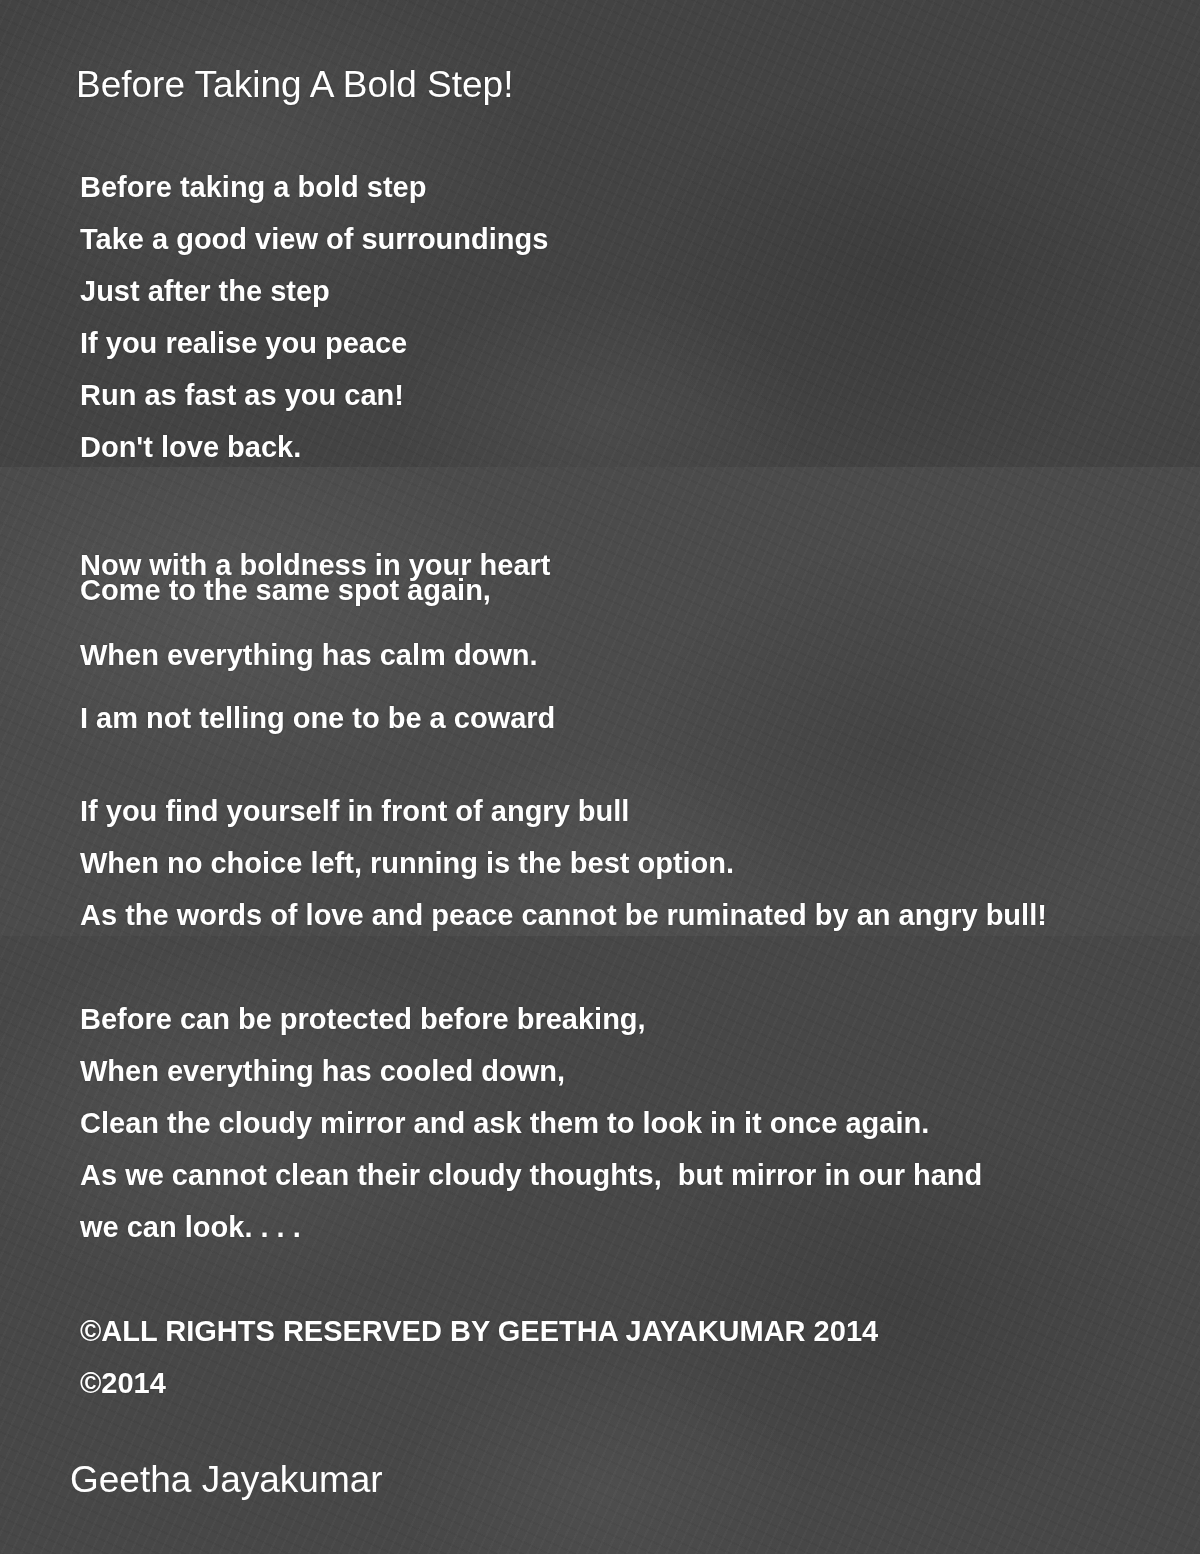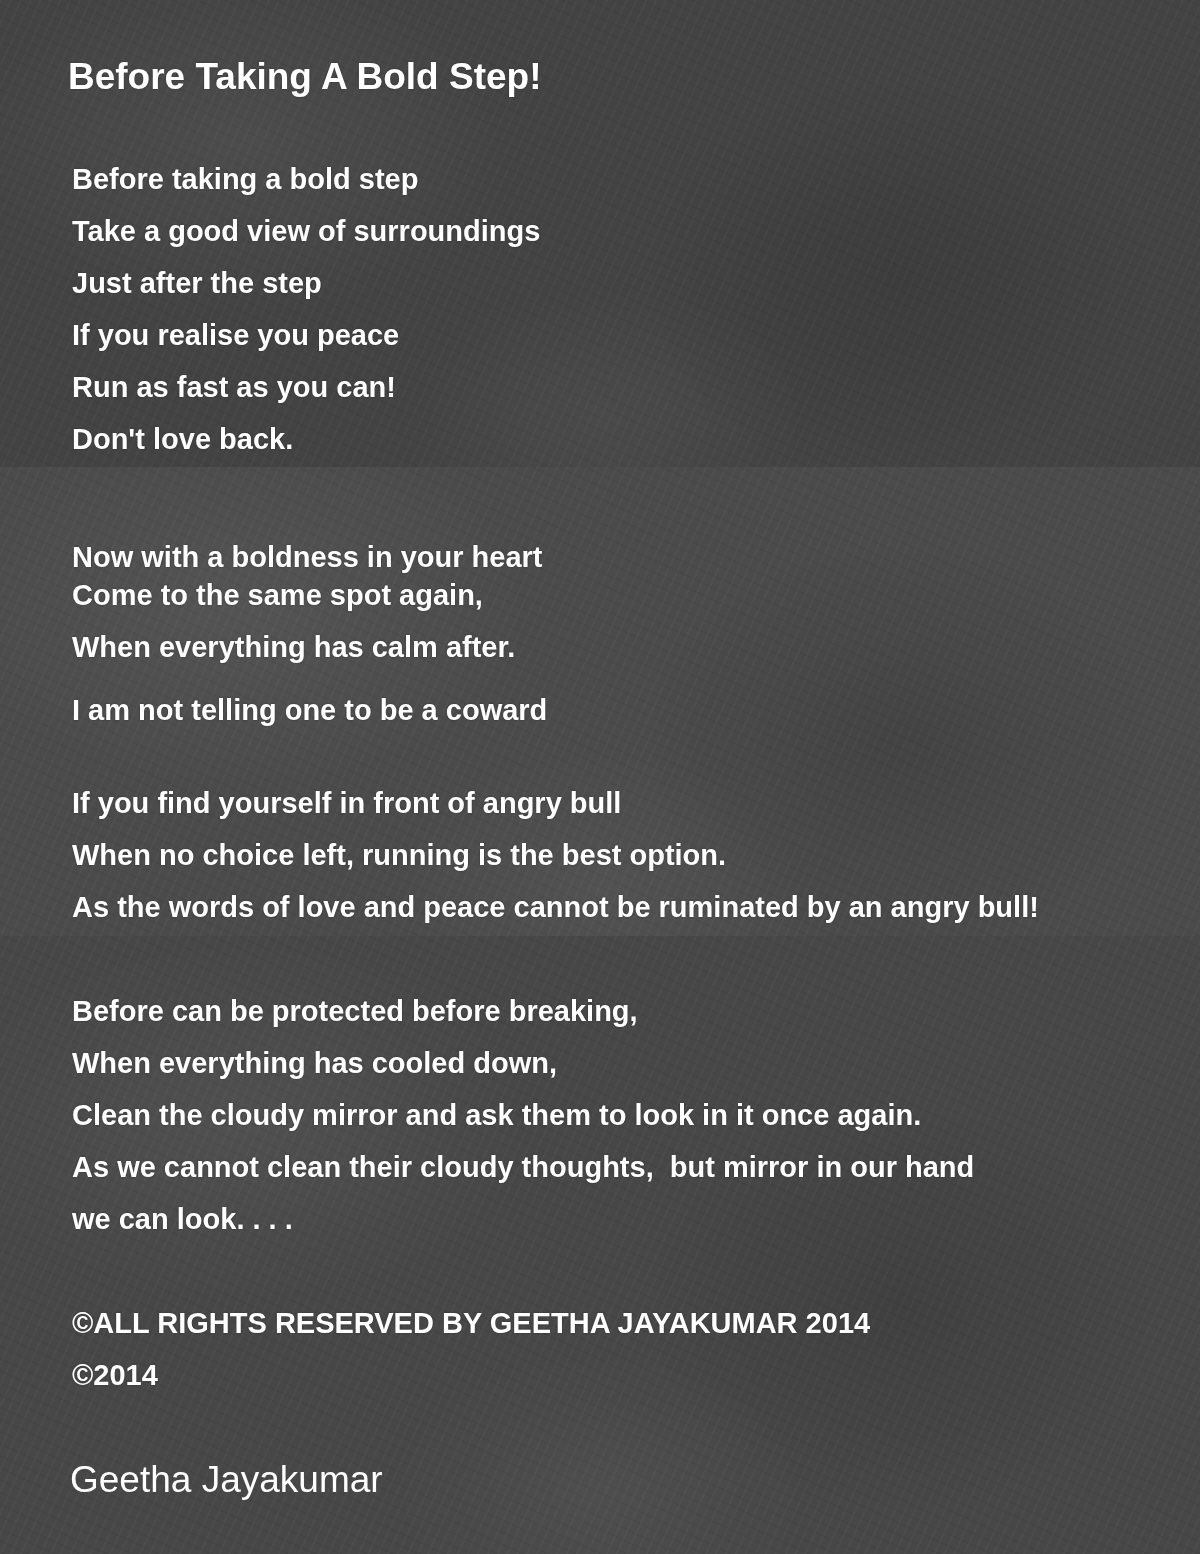--- a/index.html
+++ b/index.html
@@ -24,31 +24,31 @@
         repeating-linear-gradient(115deg, rgba(255,255,255,0.025) 0px, rgba(255,255,255,0.025) 2px, transparent 2px, transparent 9px),
         repeating-linear-gradient(25deg, rgba(0,0,0,0.04) 0px, rgba(0,0,0,0.04) 2px, transparent 2px, transparent 11px);
     }
     .band-1 { top: 0; height: 467px; background-color: #434343; }
     .band-2 { top: 467px; height: 469px; background-color: #4b4b4b; }
     .band-3 { top: 936px; height: 618px; background-color: #474747; }
     .title {
       position: absolute;
       left: 68px;
       top: 52px;
-      margin: 0;
+      margin: 8px;
       font-size: 37px;
-      font-weight: bold;
+      font-weight: normal;
       line-height: 50px;
       white-space: nowrap;
       text-shadow: 0 0 2px rgba(0,0,0,0.35);
     }
     .line {
       position: absolute;
       left: 68px;
-      margin: 4px;
+      margin: 12px;
       font-size: 29px;
       font-weight: bold;
       line-height: 40px;
       white-space: pre;
       text-shadow: 0 0 2px rgba(0,0,0,0.35);
     }
     .author {
       position: absolute;
       left: 70px;
       top: 1455px;
@@ -69,22 +69,22 @@
 <h1 class="title">Before Taking A Bold Step!</h1>
 
 <p class="line" style="top:155px">Before taking a bold step</p>
 <p class="line" style="top:207px">Take a good view of surroundings</p>
 <p class="line" style="top:259px">Just after the step</p>
 <p class="line" style="top:311px">If you realise you peace</p>
 <p class="line" style="top:363px">Run as fast as you can!</p>
 <p class="line" style="top:415px">Don't love back.</p>
 
 <p class="line" style="top:533px">Now with a boldness in your heart</p>
-<p class="line" style="top:571px">Come to the same spot again,</p>
-<p class="line" style="top:623px">When everything has calm after.</p>
+<p class="line" style="top:558px">Come to the same spot again,</p>
+<p class="line" style="top:623px">When everything has calm down.</p>
 
 <p class="line" style="top:686px">I am not telling one to be a coward</p>
 <p class="line" style="top:779px">If you find yourself in front of angry bull</p>
 <p class="line" style="top:831px">When no choice left, running is the best option.</p>
 <p class="line" style="top:883px">As the words of love and peace cannot be ruminated by an angry bull!</p>
 
 <p class="line" style="top:987px">Before can be protected before breaking,</p>
 <p class="line" style="top:1039px">When everything has cooled down,</p>
 <p class="line" style="top:1091px">Clean the cloudy mirror and ask them to look in it once again.</p>
 <p class="line" style="top:1143px">As we cannot clean their cloudy thoughts,  but mirror in our hand</p>

